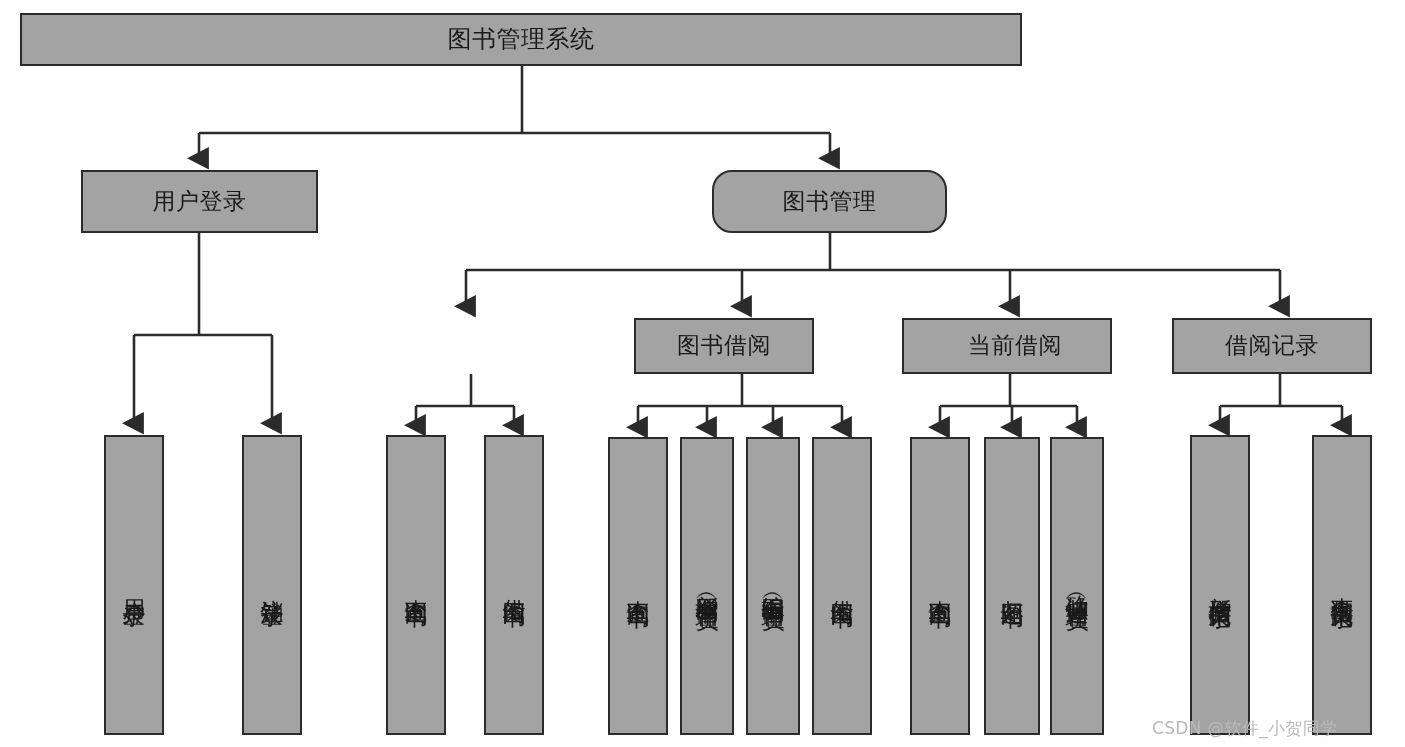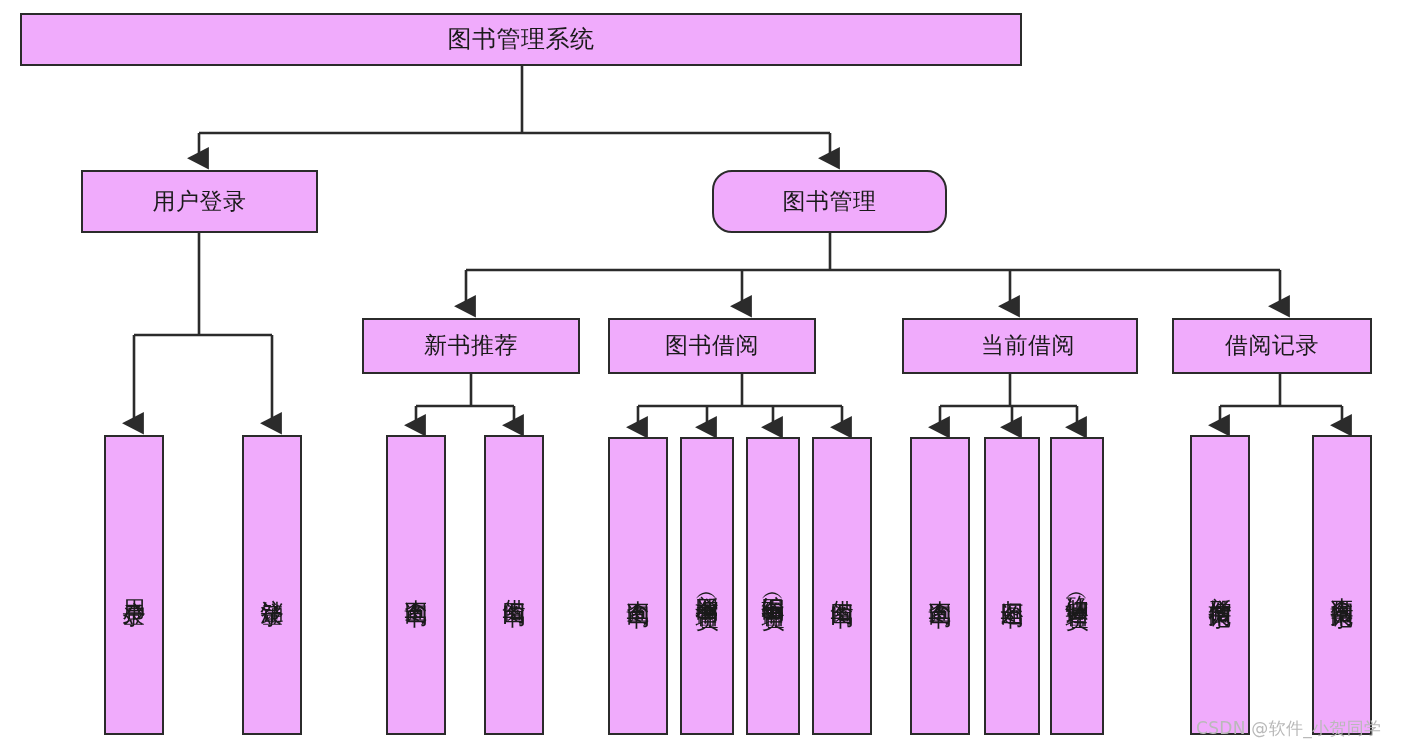--- a/index.html
+++ b/index.html
@@ -20,21 +20,21 @@
   svg.wires {
     position: absolute;
     left: 0;
     top: 0;
     width: 1405px;
     height: 747px;
   }
   .node {
     position: absolute;
     box-sizing: border-box;
-    background: #f0abfc;
+    background: #a3a3a3;
     border: 2.5px solid #2b2b2b;
     display: flex;
     align-items: center;
     justify-content: center;
     z-index: 3;
   }
   .node .label {
     color: #1a1a1a;
     line-height: 1.18;
     white-space: pre;
@@ -120,27 +120,24 @@
     <span class="label">图书管理系统</span>
   </div>
 
   <div class="node horizontal" style="left:81px; top:170px; width:237px; height:63px;">
     <span class="label">用户登录</span>
   </div>
   <div class="node horizontal" style="left:712px; top:170px; width:235px; height:63px;border-radius:20px;">
     <span class="label">图书管理</span>
   </div>
 
-  <div class="node horizontal" style="left:362px; top:318px; width:218px; height:56px;">
-    <span class="label">新书推荐</span>
-  </div>
-  <div class="node horizontal" style="left:608px; top:318px; width:208px; height:56px;">
+  <div class="node horizontal" style="left:634px; top:318px; width:180px; height:56px;">
     <span class="label">图书借阅</span>
   </div>
-  <div class="node horizontal" style="left:902px; top:318px; width:236px; height:56px;padding-left:16px;">
+  <div class="node horizontal" style="left:902px; top:318px; width:210px; height:56px;padding-left:16px;">
     <span class="label">当前借阅</span>
   </div>
   <div class="node horizontal" style="left:1172px; top:318px; width:200px; height:56px;">
     <span class="label">借阅记录</span>
   </div>
 
   <div class="node vertical" style="left:104px; top:435px; width:60px; height:300px;">
     <span class="label">用户登录</span>
   </div>
   <div class="node vertical" style="left:242px; top:435px; width:60px; height:300px;">
@@ -177,15 +174,15 @@
     <span class="label">确认归还（管理员）</span>
   </div>
 
   <div class="node vertical" style="left:1190px; top:435px; width:60px; height:300px;">
     <span class="label">新增借阅记录</span>
   </div>
   <div class="node vertical" style="left:1312px; top:435px; width:60px; height:300px;">
     <span class="label">查询借阅记录</span>
   </div>
 
-  <div class="watermark" style="left:1196px; top:717px;">CSDN @软件_小贺同学</div>
+  <div class="watermark" style="left:1152px; top:717px;">CSDN @软件_小贺同学</div>
 
 </div>
 
 </body></html>

